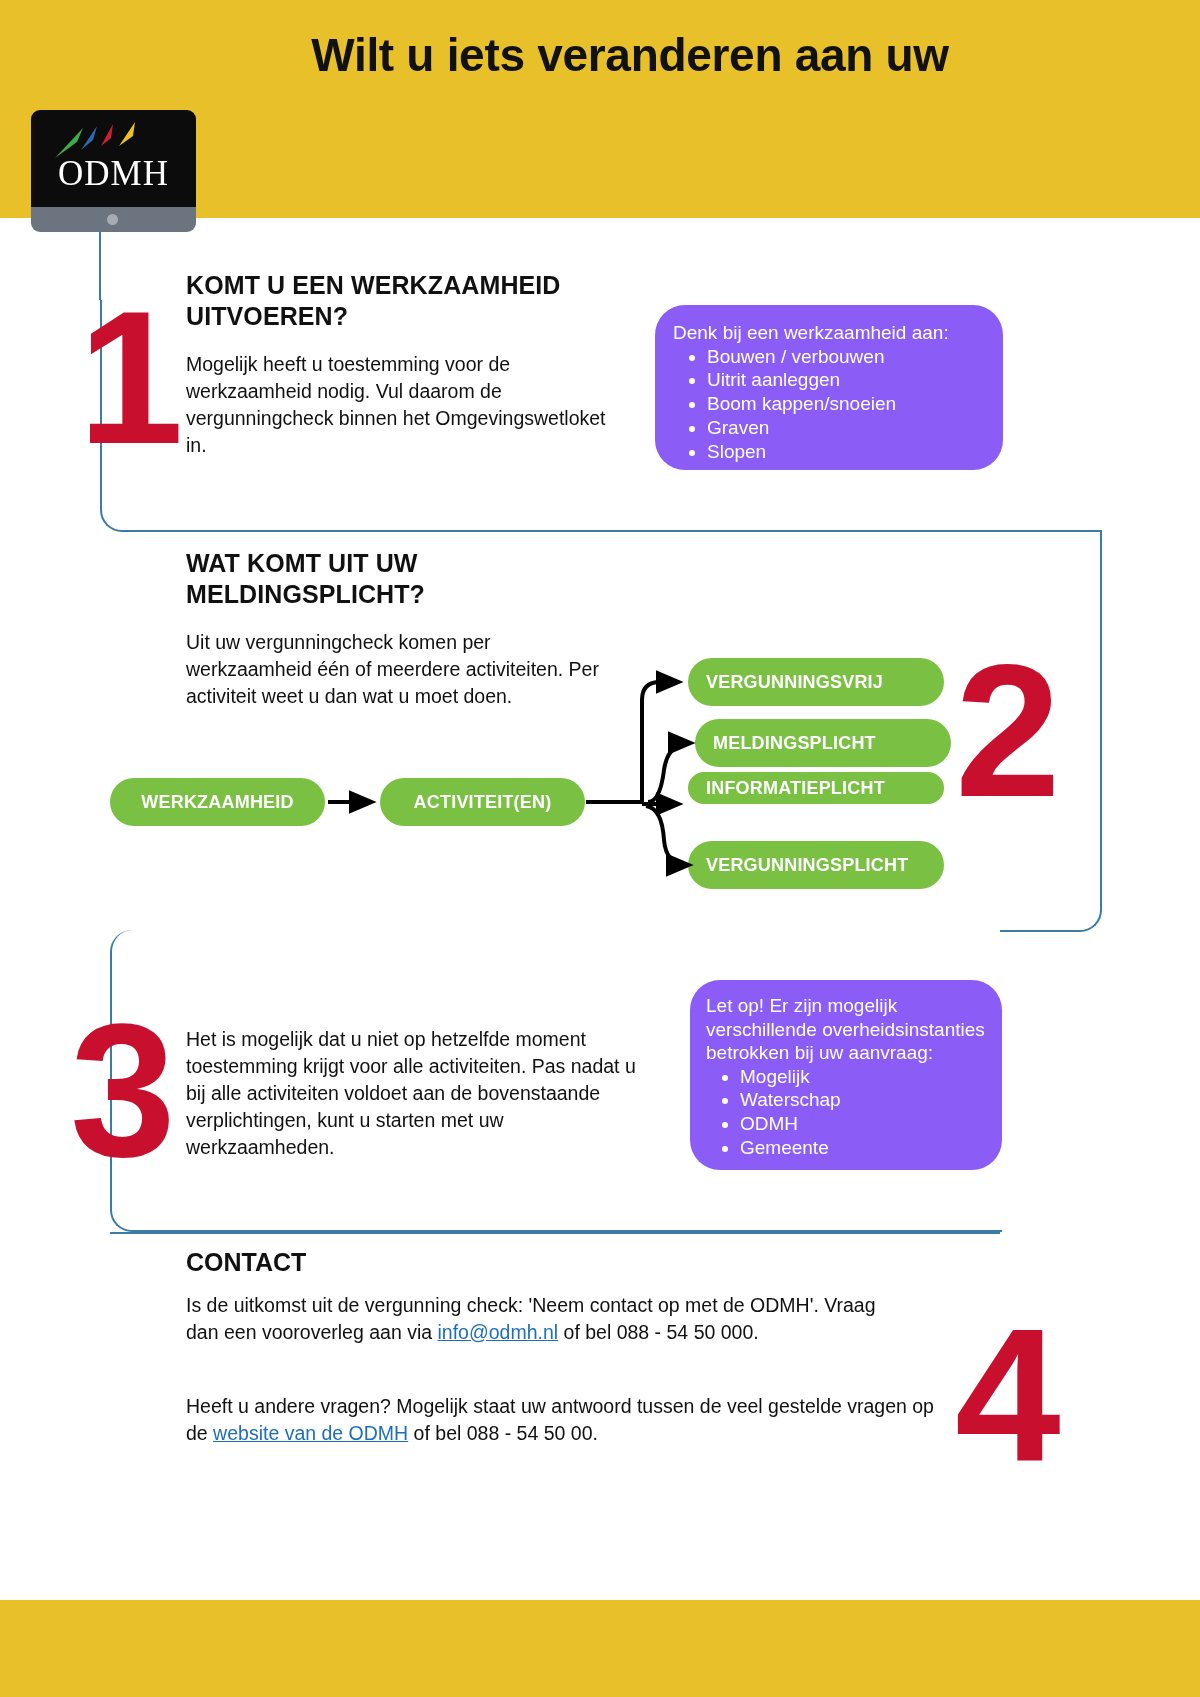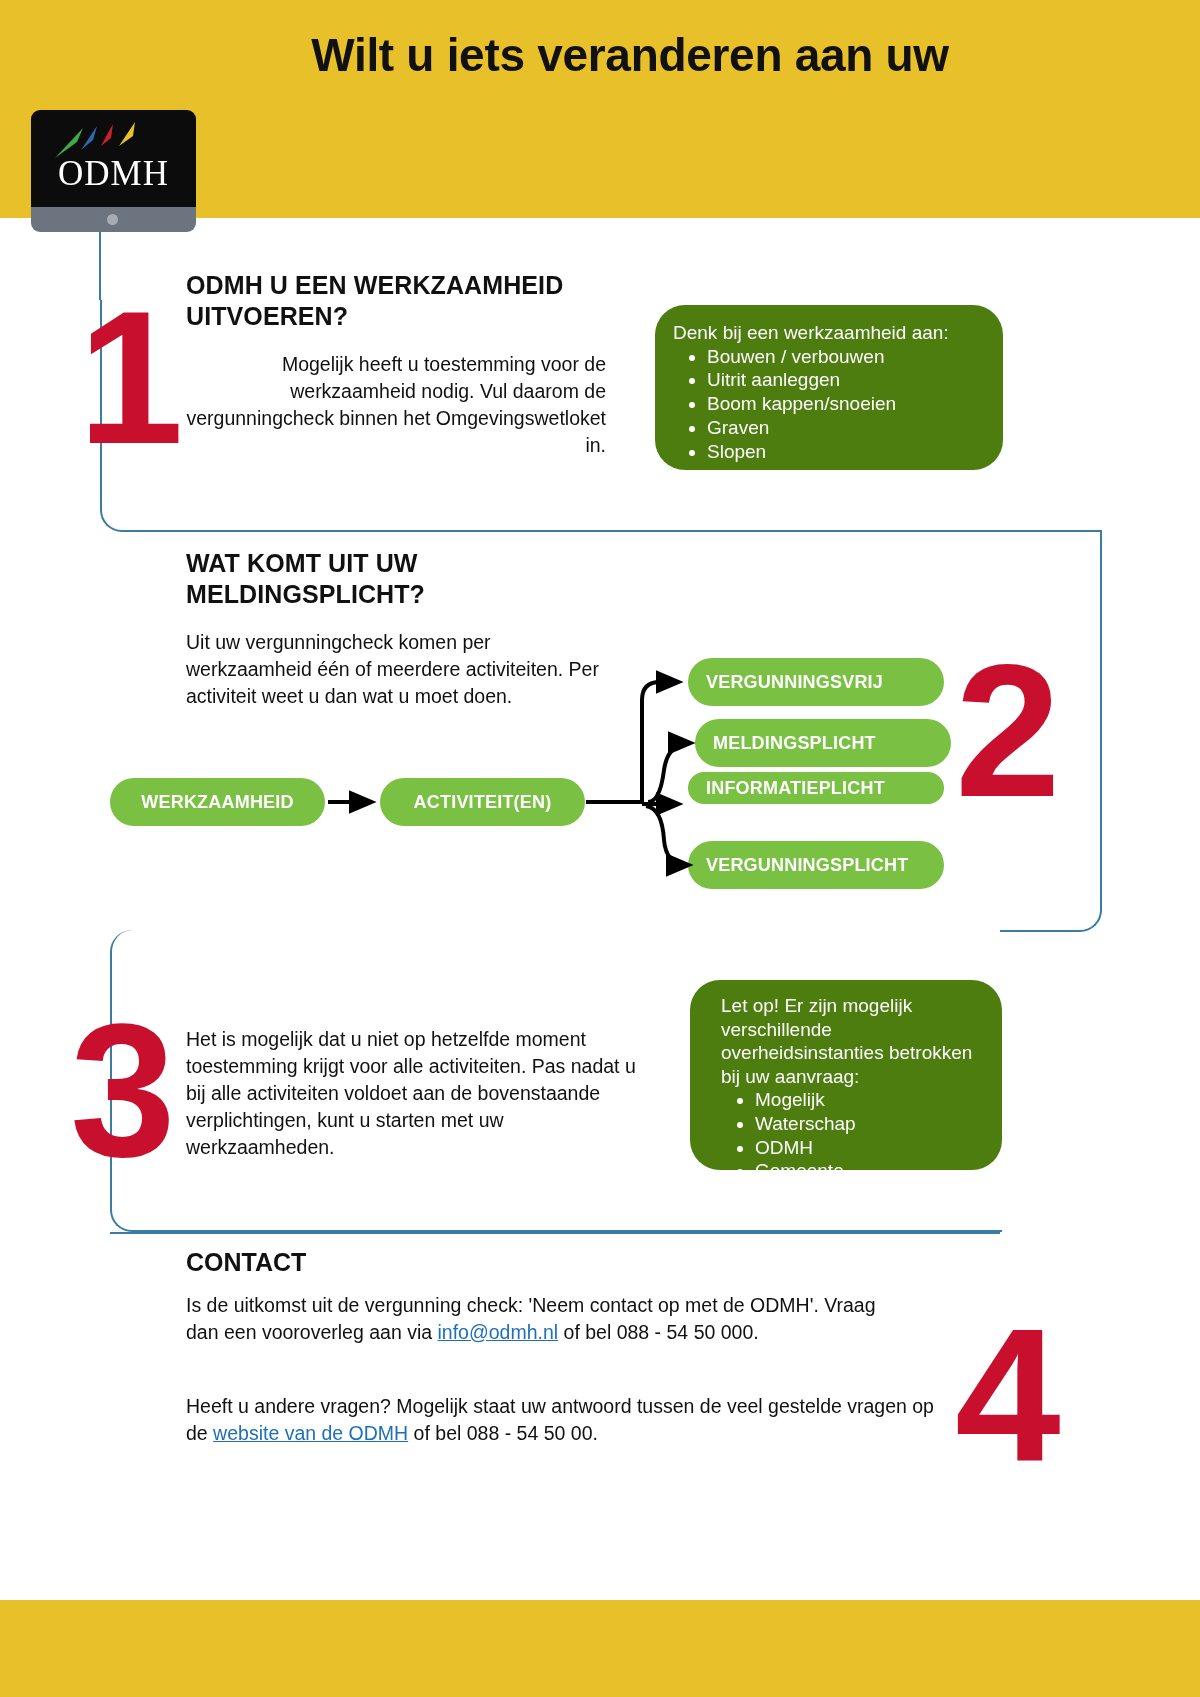--- a/index.html
+++ b/index.html
@@ -131,21 +131,21 @@
   .sec-body {
     position: absolute;
     font-size: 19.5px;
     color: #111111;
     line-height: 1.38;
   }
 
   
   .blue-box {
     position: absolute;
-    background: #4d7c0f;
+    background: #8b5cf6;
     border-radius: 30px;
     color: #ffffff;
   }
   .blue-box .bb-lead {
     font-size: 19px;
     line-height: 1.24;
     padding: 0;
     margin: 0;
   }
   .blue-box ul {
@@ -244,24 +244,24 @@
               border-right-width:2px; border-bottom-width:2px;
               border-bottom-right-radius:22px;"></div>
   <div class="conn" style="left:110px; top:930px; width:890px; height:300px;
               border-left-width:2px; border-bottom-width:2px;
               border-top-left-radius:22px; border-bottom-left-radius:22px;"></div>
   <div class="conn" style="left:110px; top:1230px; width:890px; height:2px;
               border-bottom-width:2px;"></div>
 
   <div class="step-num" style="left:78px; top:297px; font-size:190px;">1</div>
   <div class="sec-head" style="left:186px; top:270px; width:470px;">
-    <div>ODMH U EEN WERKZAAMHEID</div>
+    <div>KOMT U EEN WERKZAAMHEID</div>
     <div>UITVOEREN?</div>
   </div>
-  <div class="sec-body" style="left:186px; top:351px; width:420px;text-align:right;">Mogelijk heeft u toestemming voor de werkzaamheid nodig. Vul daarom de vergunningcheck binnen het Omgevingswetloket in.</div>
+  <div class="sec-body" style="left:186px; top:351px; width:420px;">Mogelijk heeft u toestemming voor de werkzaamheid nodig. Vul daarom de vergunningcheck binnen het Omgevingswetloket in.</div>
 
   <div class="blue-box" style="left:655px; top:305px; width:348px; height:165px; padding:16px 18px 0 18px; box-sizing:border-box;">
     <div class="bb-lead">Denk bij een werkzaamheid aan:</div>
     <ul>
       <li>Bouwen / verbouwen</li>
       <li>Uitrit aanleggen</li>
       <li>Boom kappen/snoeien</li>
       <li>Graven</li>
       <li>Slopen</li>
     </ul>
@@ -298,21 +298,21 @@
     <path d="M648,802 Q660,802 664,770 Q668,743 690,743" fill="none" stroke="#000" stroke-width="4" marker-end="url(#ah)"></path>
 
     <line x1="642" y1="804" x2="678" y2="804" stroke="#000" stroke-width="4" marker-end="url(#ah)"></line>
 
     <path d="M646,806 Q662,808 664,840 Q666,865 688,865" fill="none" stroke="#000" stroke-width="4" marker-end="url(#ah)"></path>
   </svg>
 
   <div class="step-num" style="left:70px; top:1010px; font-size:190px;">3</div>
   <div class="sec-body" style="left:186px; top:1026px; width:470px;">Het is mogelijk dat u niet op hetzelfde moment toestemming krijgt voor alle activiteiten. Pas nadat u bij alle activiteiten voldoet aan de bovenstaande verplichtingen, kunt u starten met uw werkzaamheden.</div>
 
-  <div class="blue-box" style="left:690px; top:980px; width:312px; height:190px; padding:14px 16px 0 31px; box-sizing:border-box;">
+  <div class="blue-box" style="left:690px; top:980px; width:312px; height:190px; padding:14px 16px 0 16px; box-sizing:border-box;">
     <div class="bb-lead">Let op! Er zijn mogelijk verschillende overheidsinstanties betrokken bij uw aanvraag:</div>
     <ul>
       <li>Mogelijk</li>
       <li>Waterschap</li>
       <li>ODMH</li>
       <li>Gemeente</li>
     </ul>
   </div>
 
   <div class="step-num" style="left:955px; top:1315px; font-size:190px;">4</div>

